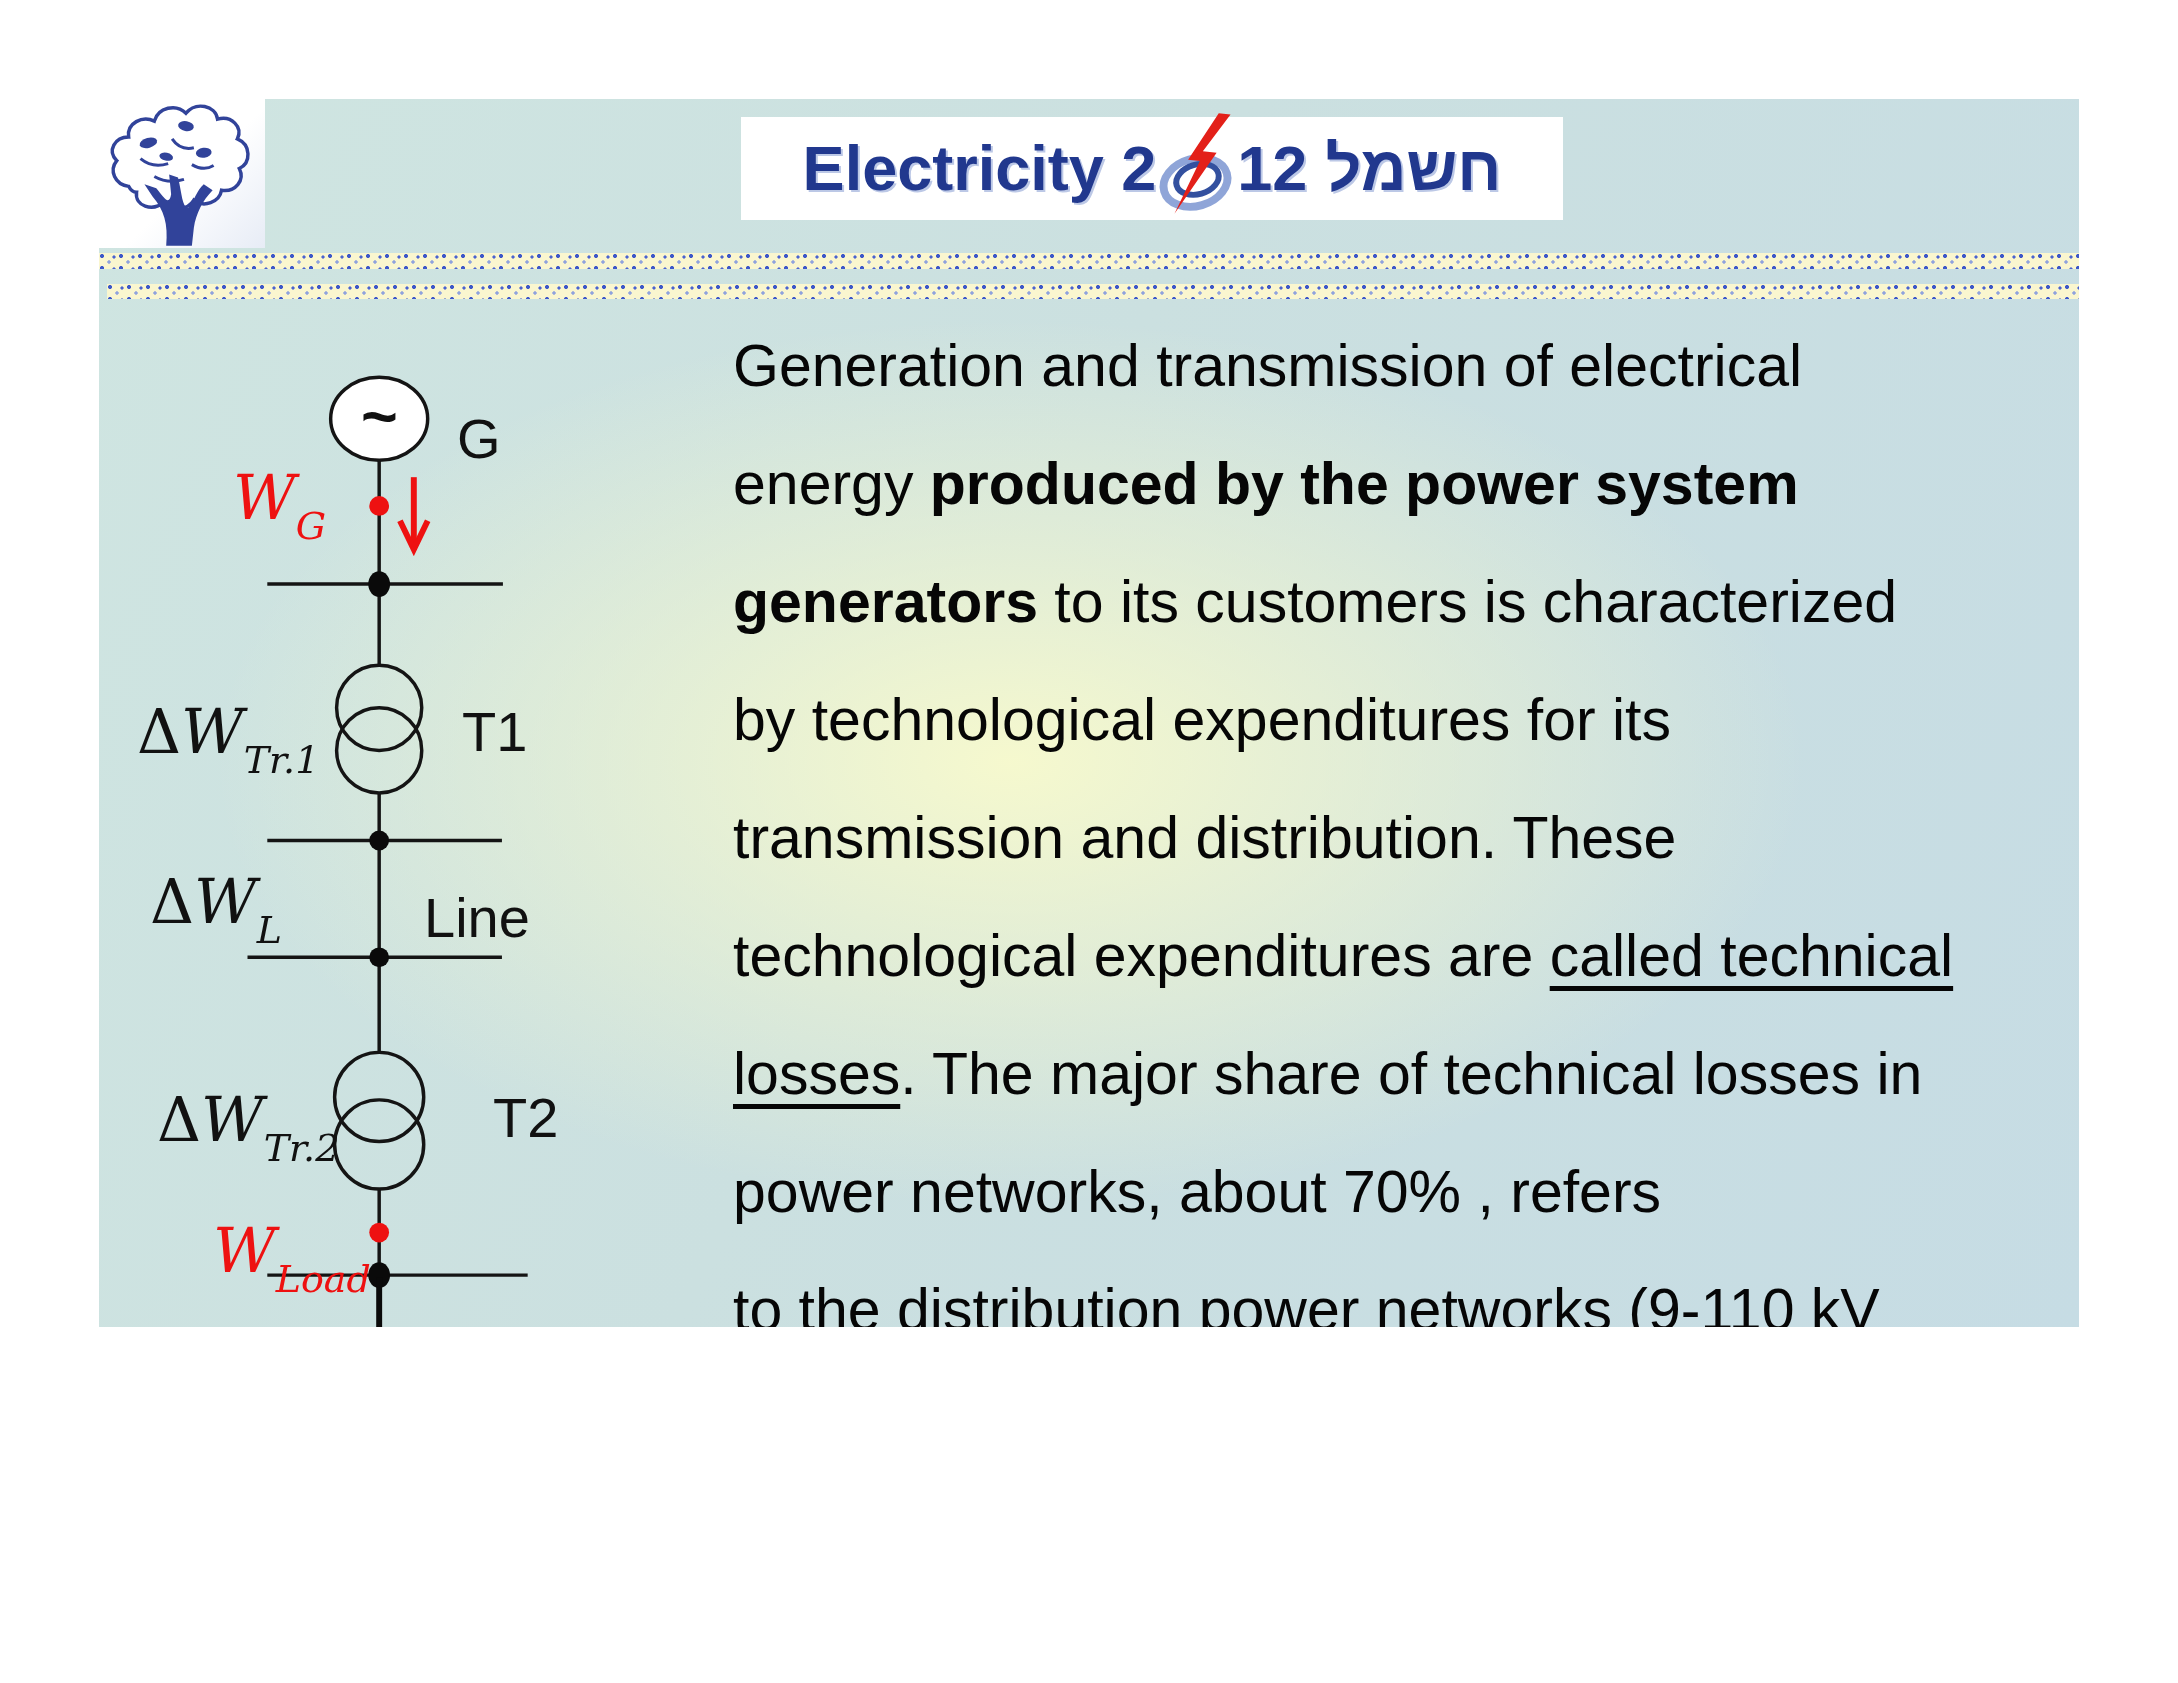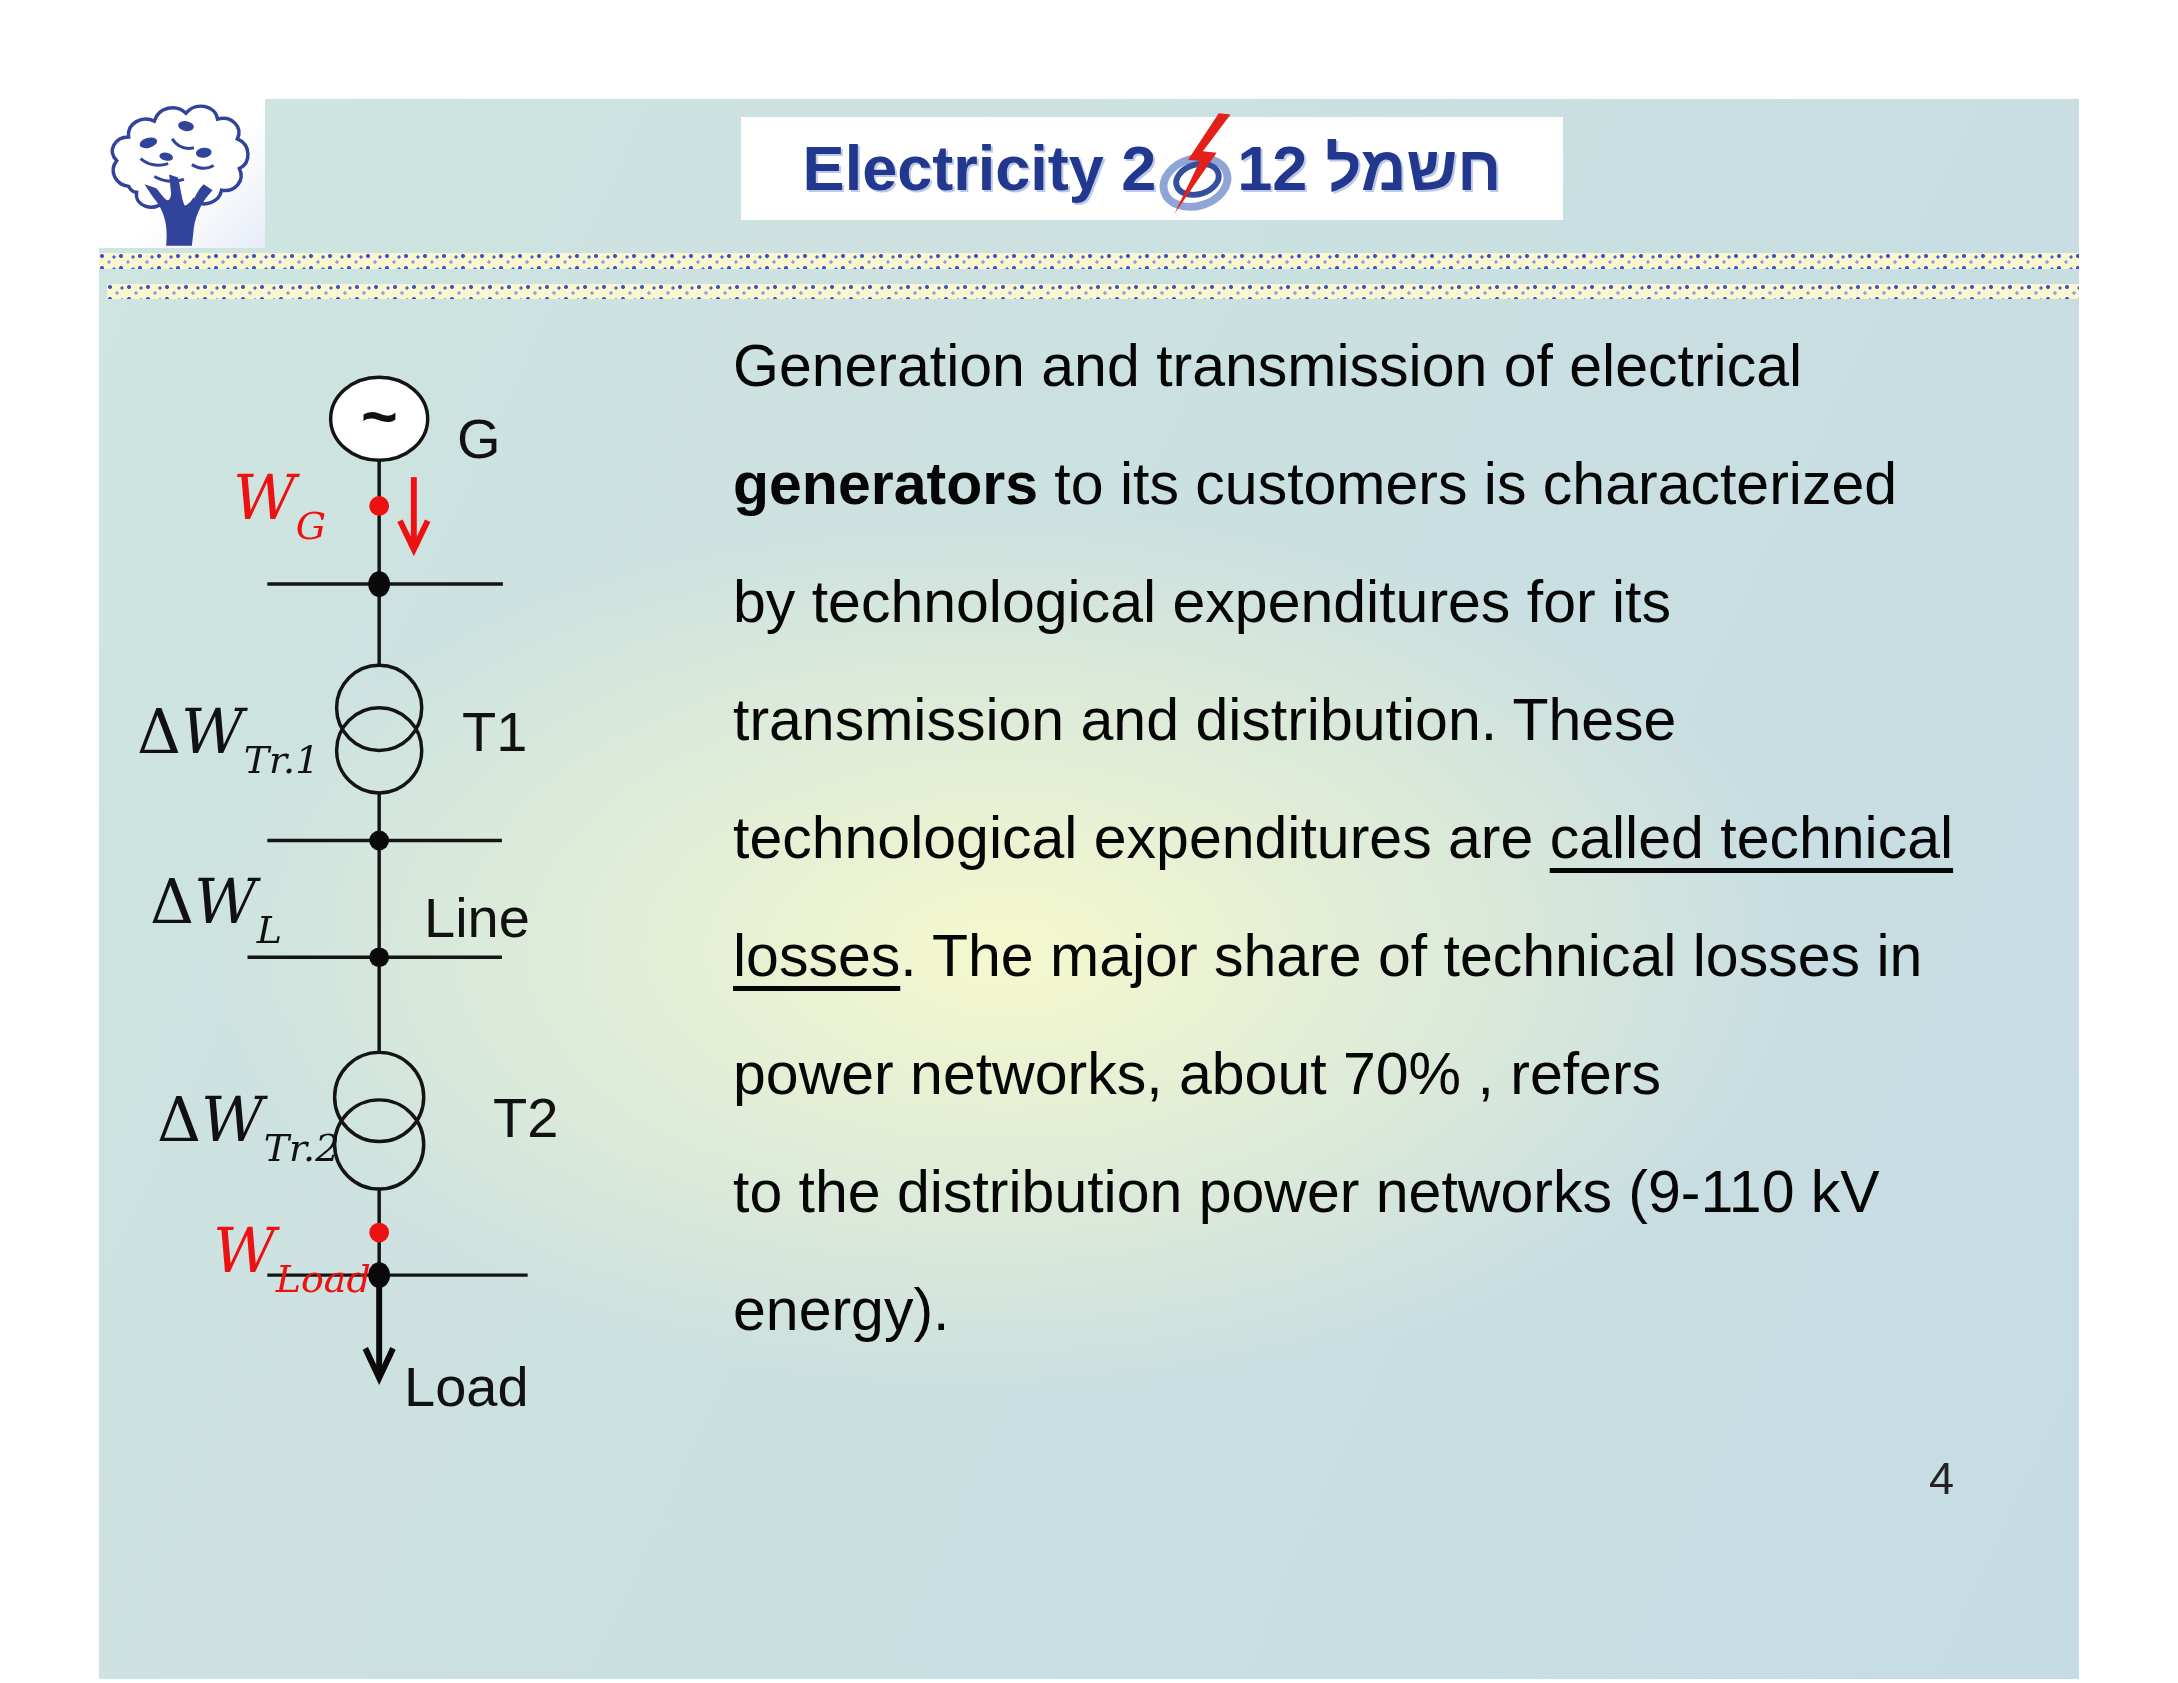--- a/index.html
+++ b/index.html
@@ -1,18 +1,18 @@
 <!DOCTYPE html>
 <html><head>
 <meta charset="utf-8">
 <style>
   html,body{margin:0;padding:0;background:#ffffff;}
   .page{position:relative;width:2178px;height:1683px;background:#ffffff;overflow:hidden;
         font-family:"Liberation Sans",sans-serif;}
-  .slide{position:absolute;left:99px;top:99px;width:1980px;height:1580px;
+  .slide{position:absolute;left:99px;top:99px;width:1980px;height:1228px;
         background:
           radial-gradient(ellipse 1139px 634px at 46% 54%, rgba(248,250,205,0.95), rgba(248,250,205,0) 70%),
           linear-gradient(115deg,#cfe5e1 0%,#cbe0e0 45%,#c6dce4 100%);
         overflow:hidden;}
 
   
   .logo-box{position:absolute;left:0;top:0;width:166px;height:149px;
         background:linear-gradient(135deg,#ffffff 55%,#e7ecf6 100%);}
   .banner{position:absolute;left:642px;top:18px;width:822px;height:103px;background:#ffffff;
         display:flex;align-items:center;justify-content:center;}
@@ -133,20 +133,21 @@
     <div class="dlabel" style="left:325px;top:786px;">Line</div>
 
     <div class="mlabel" style="left:58px;top:990px;"><span class="delta">Δ</span><span>W</span><sub>Tr.2</sub></div>
     <div class="dlabel" style="left:394px;top:986px;">T2</div>
 
     <div class="mlabel red" style="left:114px;top:1101px;margin-top:20px;"><span>W</span><sub>Load</sub></div>
     <div class="dlabel" style="left:305px;top:1255px;">Load</div>
 
     <div class="body-text">
       <div class="tline"><span>Generation and transmission of electrical</span></div>
+      <div class="tline"><span>energy </span><span class="b">produced by the power system</span></div>
       <div class="tline"><span class="b">generators</span><span> to its customers is characterized</span></div>
       <div class="tline"><span>by technological expenditures for its</span></div>
       <div class="tline"><span>transmission and distribution. These</span></div>
       <div class="tline"><span>technological expenditures are </span><span class="u">called technical</span></div>
       <div class="tline"><span class="u">losses</span><span>. The major share of technical losses in</span></div>
       <div class="tline"><span>power networks, about 70% , refers</span></div>
       <div class="tline"><span>to the distribution power networks (9-110 kV</span></div>
       <div class="tline"><span>energy).</span></div>
     </div>
 

